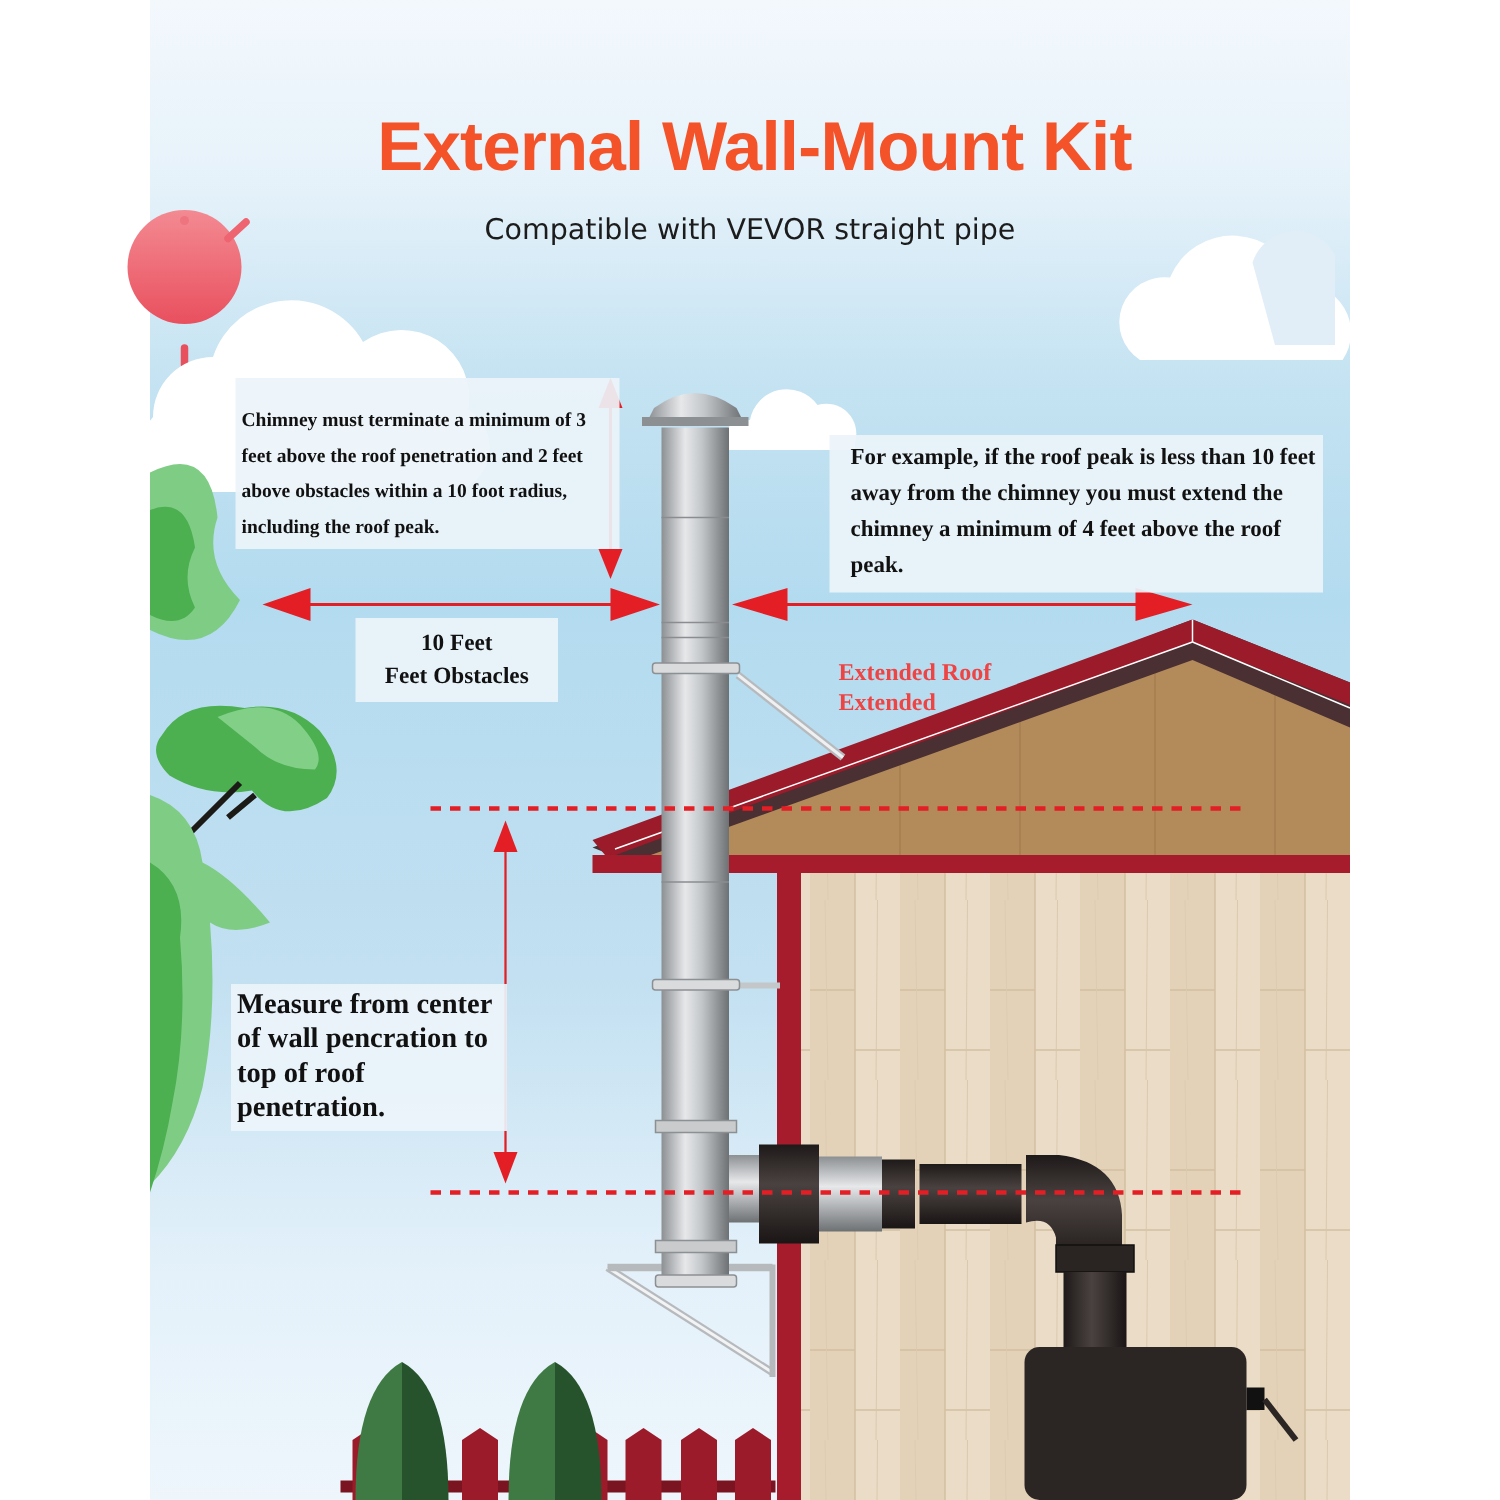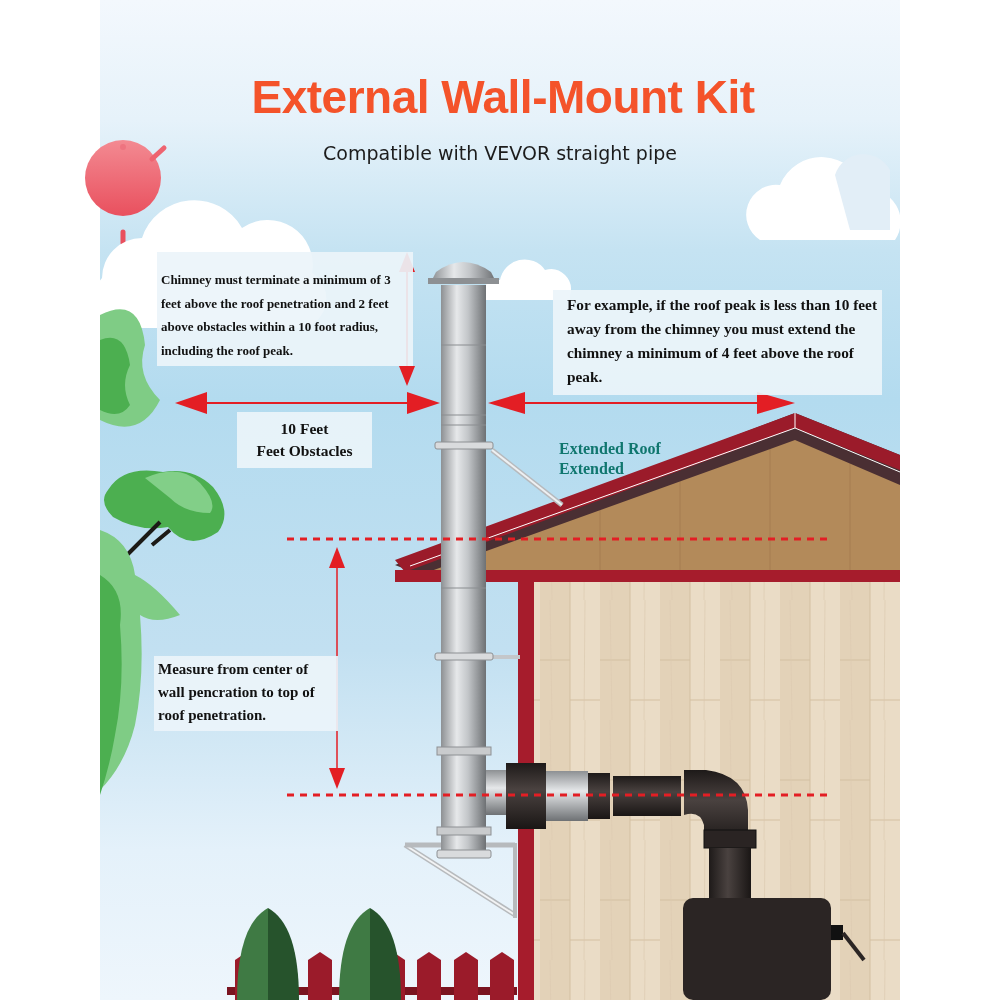--- a/index.html
+++ b/index.html
@@ -7,22 +7,22 @@
   .panel { position:absolute; left:100px; top:0; width:800px; height:1000px; overflow:hidden;
     background: linear-gradient(180deg, #f3f8fd 0%, #e6f2fa 12%, #c5e3f2 25%, #b3dbef 40%, #c2e0f1 65%, #e4f1fa 85%, #eef6fc 100%); }
   .title { position:absolute; left:3px; top:70px; width:1000px; text-align:center; font-family:"Liberation Sans", sans-serif;
     font-weight:700; font-size:46px; color:#f4532a; letter-spacing:-0.5px; }
   .subtitle { position:absolute; left:0; top:142px; width:1000px; text-align:center; font-family:"DejaVu Sans", sans-serif;
     font-size:19px; color:#1c1c1c; }
   .note { position:absolute; background:rgba(236,244,250,0.92); color:#111; font-weight:700; font-family:"Liberation Serif", serif; }
   .note1 { left:145px; top:252px; width:252px; padding:16px 0 4px 4px; font-size:13px; line-height:23.5px;margin-left:12px; }
   .note2 { left:553px; top:290px; width:315px; padding:3px 0 6px 14px; font-size:15.3px; line-height:24px; }
   .note3 { left:237px; top:412px; width:135px; padding:6px 0; font-size:15.5px; line-height:22px; text-align:center; }
-  .note4 { left:154px; top:656px; width:180px; padding:2px 0 4px 4px; font-size:15px; line-height:23px; }
-  .label-roof { position:absolute; left:559px; top:439px; font-size:16px; line-height:20px; font-weight:700; color:#0f766e; }
+  .note4 { left:154px; top:656px; width:180px; padding:2px 0 4px 4px; font-size:19px; line-height:23px; }
+  .label-roof { position:absolute; left:559px; top:439px; font-size:16px; line-height:20px; font-weight:700; color:#ef4444; }
   svg.scene { position:absolute; left:0; top:0; }
 </style>
 </head>
 <body>
 
 <div class="panel"></div>
 
 <svg class="scene" width="1000" height="1000" viewBox="0 0 1000 1000">
   <defs>
     <linearGradient id="pipeG" x1="0" x2="1" y1="0" y2="0">

